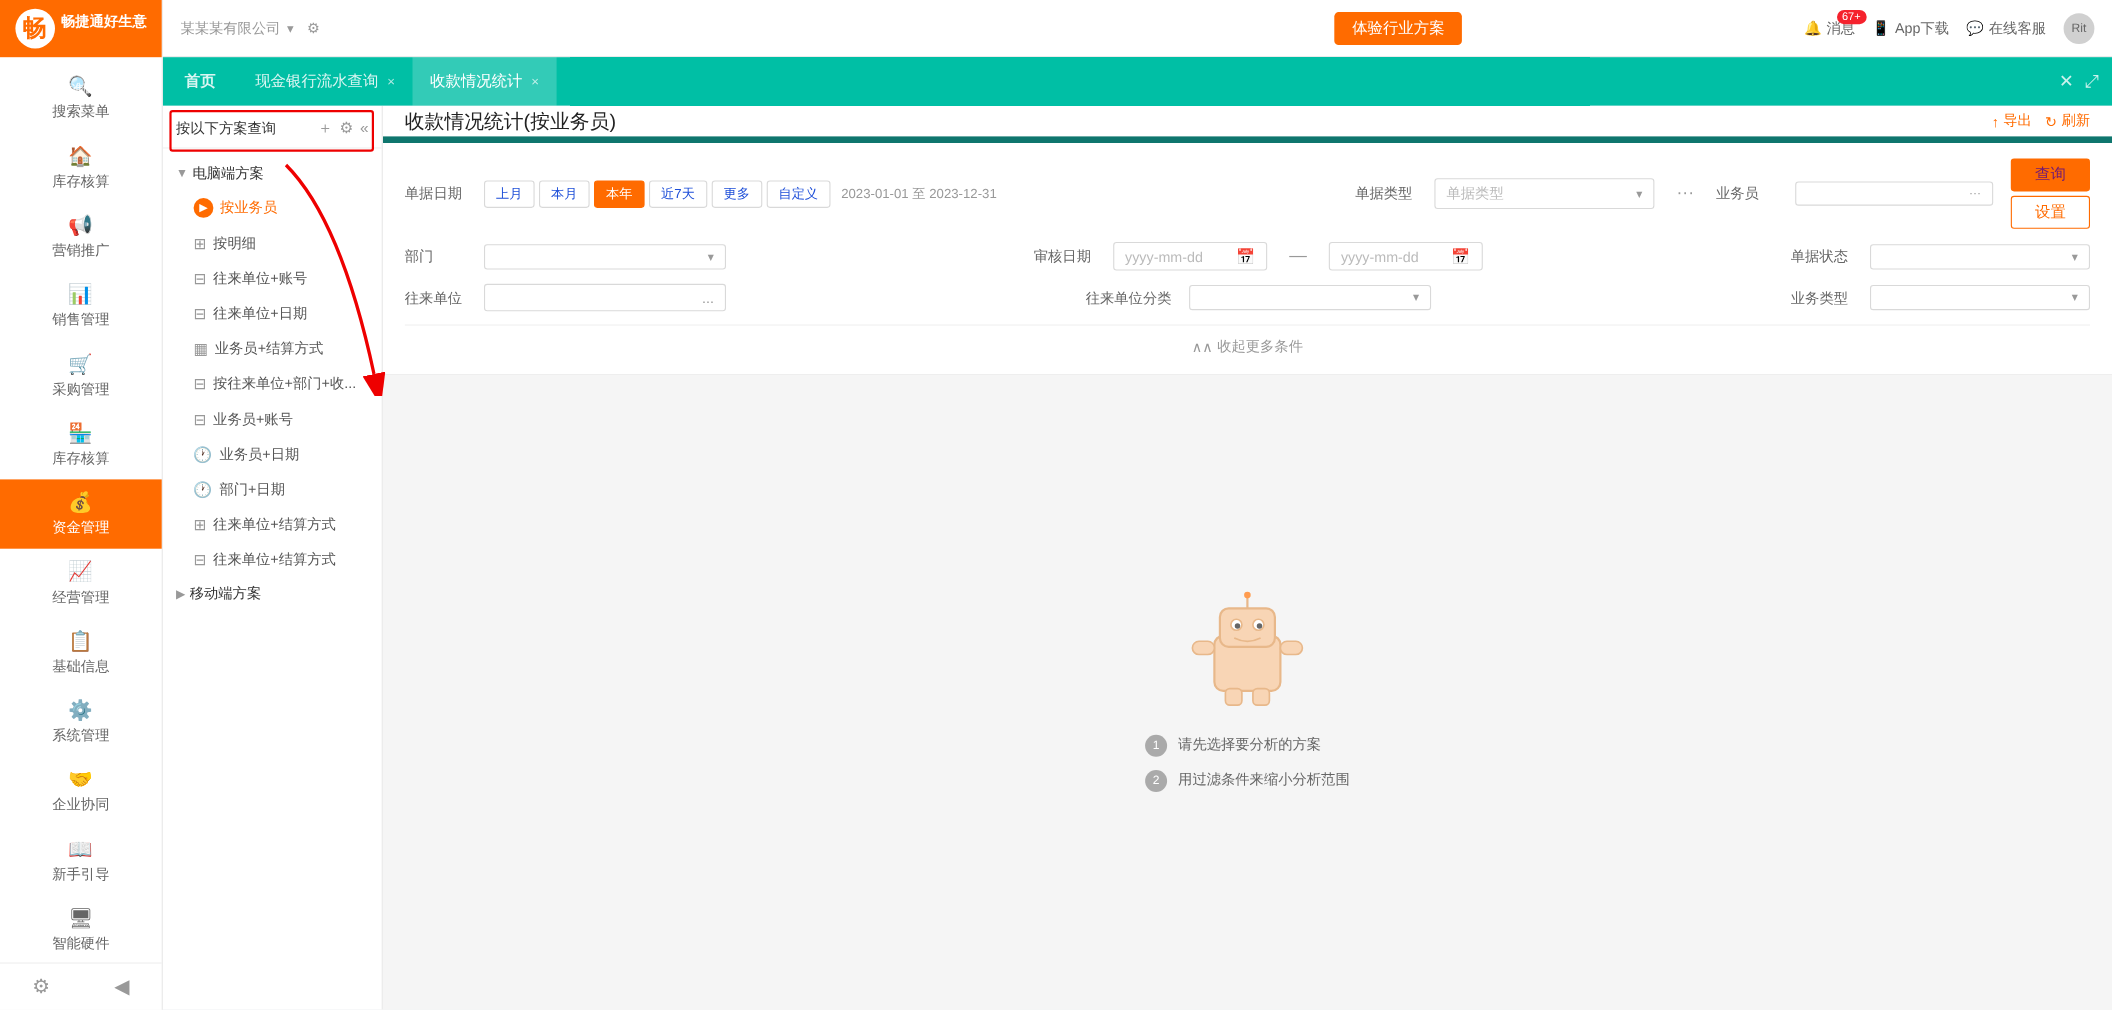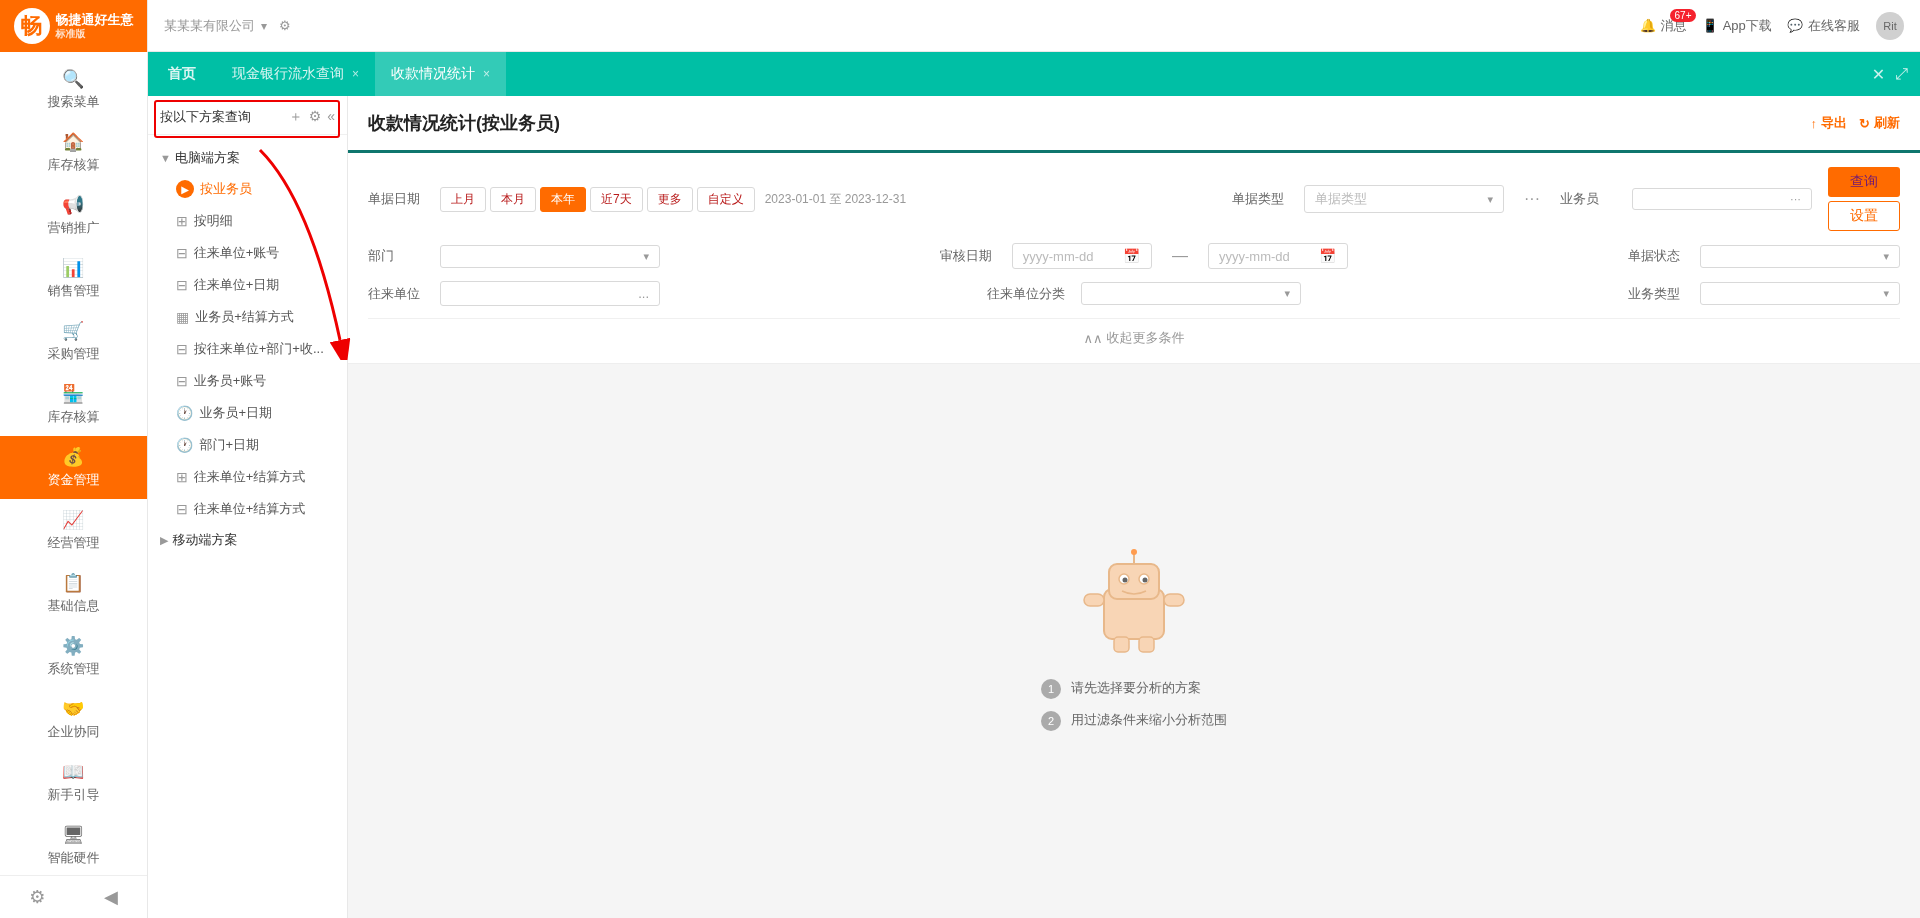--- a/index.html
+++ b/index.html
@@ -30,21 +30,21 @@
     .sidebar-logo .logo-icon {
       width: 36px; height: 36px;
       background: #fff;
       border-radius: 50%;
       display: flex; align-items: center; justify-content: center;
       color: #ff6b00;
       font-size: 22px;
       font-weight: bold;
       margin-right: 6px;
     }
-    .sidebar-logo-text { font-size: 13px; line-height: 1.2; }
+    .sidebar-logo-text { font-size: 13px; line-height: 1.2; margin-top: 48px; }
     .sidebar-nav { flex: 1; overflow-y: auto; padding: 6px 0; }
     .sidebar-item {
       display: flex; flex-direction: column; align-items: center; justify-content: center;
       padding: 10px 4px;
       cursor: pointer; color: #666; font-size: 13px;
     }
     .sidebar-item.active { color: #fff; background: #ff6b00; }
     .sidebar-item .s-icon { font-size: 18px; margin-bottom: 3px; }
     .sidebar-footer {
       display: flex; align-items: center; justify-content: space-around;
@@ -171,41 +171,41 @@
       pointer-events: none;
       z-index: 10;
     }
 
     
     .main-content {
       flex: 1; display: flex; flex-direction: column; overflow: hidden; background: #f5f5f5;
     }
     .page-title-bar {
       background: #fff;
-      padding: 15px 20px;
-      font-size: 18px; font-weight: bold; color: #222;
+      padding: 2px 20px;
+      font-size: 18px; font-weight: normal; color: #222;
       display: flex; align-items: center; justify-content: space-between;
-      border-bottom: 3px solid #0f766e;
+      border-bottom: 6px solid #0f766e;
     }
     .page-title-actions { display: flex; gap: 12px; }
     .action-btn { color: #ff6b00; font-size: 13px; cursor: pointer; display: flex; align-items: center; gap: 4px; }
 
     .filter-section {
       background: #fff;
       padding: 14px 20px 6px 20px;
       border-bottom: 1px solid #eee;
     }
     .filter-row {
       display: flex; align-items: center; gap: 16px; margin-bottom: 12px; flex-wrap: wrap;
     }
     .filter-label { font-size: 13px; color: #666; white-space: nowrap; min-width: 56px; }
     .filter-date-btns { display: flex; gap: 4px; align-items: center; }
     .date-btn {
       padding: 3px 10px; border: 1px solid #d9d9d9; border-radius: 3px;
-      font-size: 12px; color: #b91c1c; cursor: pointer; background: #fff;
+      font-size: 12px; color: #1d4ed8; cursor: pointer; background: #fff;
     }
     .date-btn.active { background: #ff6b00; color: #fff; border-color: #ff6b00; }
     .date-range { font-size: 12px; color: #999; margin-left: 6px; }
     .filter-select {
       display: flex; align-items: center; border: 1px solid #d9d9d9; border-radius: 3px;
       padding: 4px 10px; min-width: 180px; cursor: pointer; background: #fff; font-size: 13px; color: #555;
       justify-content: space-between;
     }
     .filter-select .fs-arrow { color: #999; font-size: 11px; }
     .filter-input {
@@ -323,20 +323,23 @@
   </div>
 </div>
 
 <div class="main-area">
 
   <div class="top-header">
     <div class="top-header-left">
       <span class="company-name">某某某有限公司</span>
       <span class="company-dropdown">▾</span>
       <span style="margin-left:12px;color:#999;cursor:pointer;font-size:13px;">⚙</span>
+    </div>
+    <div class="top-header-center">
+      <button class="trial-btn">体验行业方案</button>
     </div>
     <div class="top-header-right">
       <div class="badge-icon">
         <span>🔔</span>
         <span>消息</span>
         <span class="badge-count">67+</span>
       </div>
       <div class="badge-icon">
         <span>📱</span>
         <span>App下载</span>

